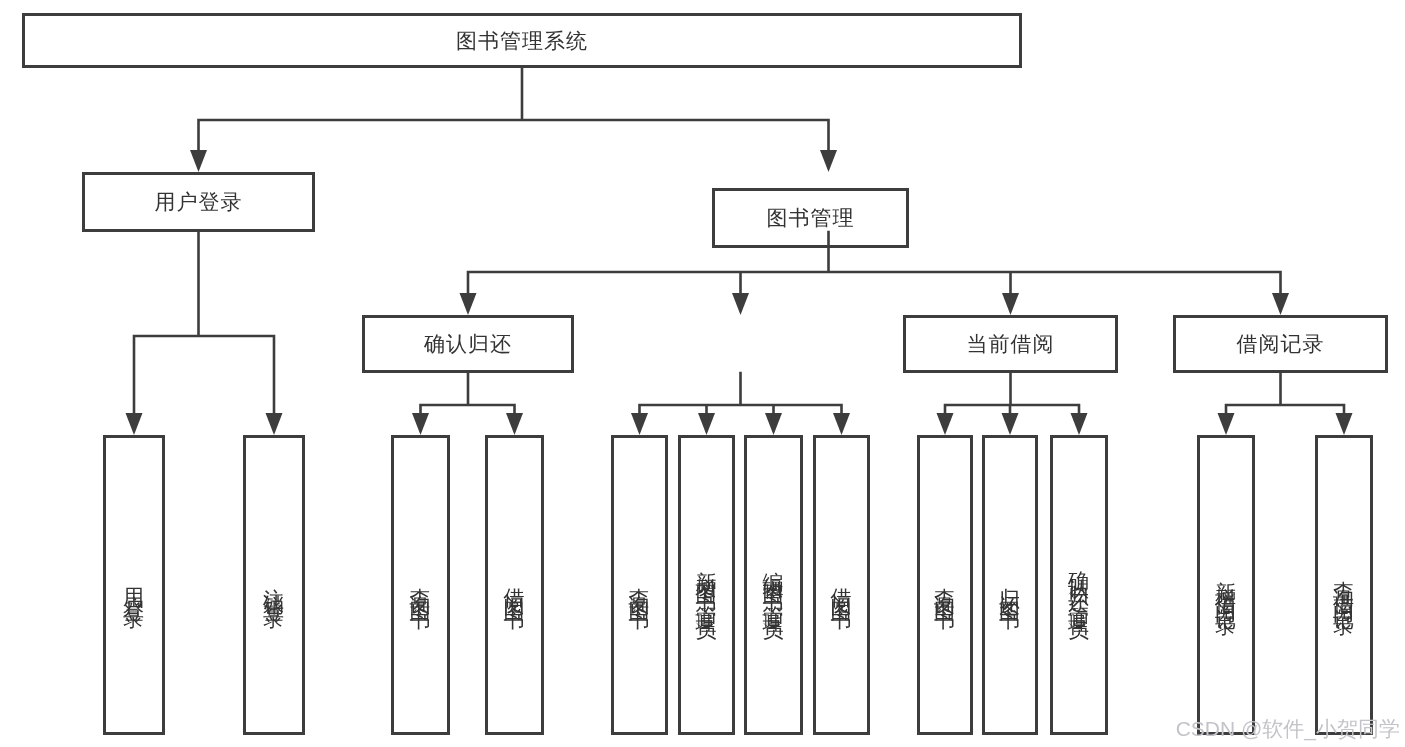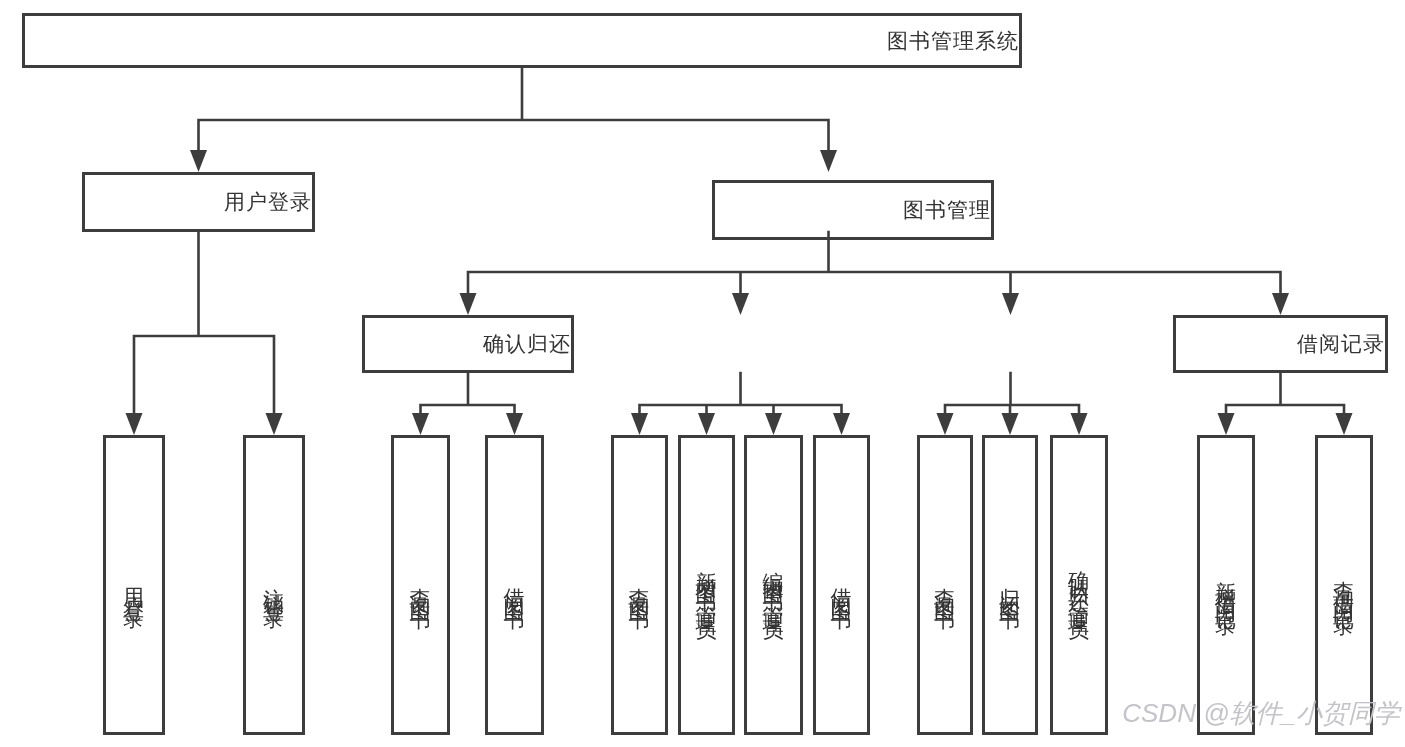--- a/index.html
+++ b/index.html
@@ -17,21 +17,21 @@
     font-family:"Liberation Sans","DejaVu Sans",sans-serif;
   }
   .connector-layer{
     position:absolute;left:0;top:0;z-index:2;pointer-events:none;
   }
   .hbox{
     position:absolute;z-index:1;
     box-sizing:border-box;
     border:3px solid var(--line);
     background:#fff;
-    display:flex;align-items:center;justify-content:flex-end;
+    display:flex;align-items:center;justify-content:center;
     font-size:21px;color:var(--text);
     letter-spacing:1px;
     white-space:nowrap;
   }
   .vbox{
     position:absolute;z-index:1;
     top:435px;height:300px;
     box-sizing:border-box;
     border:3px solid var(--line);
     background:#fff;
@@ -40,25 +40,24 @@
   .vbox span{
     writing-mode:vertical-rl;
     text-orientation:mixed;
     font-size:21px;
     letter-spacing:7px;
     color:var(--text);
     line-height:1;
   }
   .watermark{
     position:absolute;z-index:3;
-    right:5px;bottom:16px;
-    font-size:26px;
+    right:5px;bottom:4px;
+    font-size:21px;
     color:var(--watermark);
     white-space:nowrap;
-    font-style:italic;
   }
 </style>
 </head>
 <body>
 
 <div class="stage">
 
   <svg class="connector-layer" width="1405" height="747" viewBox="0 0 1405 747">
       <path d="M522,68 L522,120 M198.5,120 L828.5,120 M198.5,120 L198.5,154 M828.5,120 L828.5,154" fill="none" stroke="#3d3d3d" stroke-width="2.6" stroke-linecap="square"></path>
       <polygon points="190,150 207,150 198.5,172" fill="#3d3d3d"></polygon>
@@ -88,26 +87,29 @@
       <polygon points="1335.5,413 1352.5,413 1344,435" fill="#3d3d3d"></polygon>
     </svg>
 
   <div class="hbox" style="left:22px;top:13px;width:1000px;height:55px">
     <span>图书管理系统</span>
   </div>
 
   <div class="hbox" style="left:82px;top:172px;width:233px;height:60px">
     <span>用户登录</span>
   </div>
-  <div class="hbox" style="left:712px;top:180px;width:282px;height:60px">
+  <div class="hbox" style="left:712px;top:188px;width:197px;height:60px">
     <span>图书管理</span>
   </div>
 
   <div class="hbox" style="left:362px;top:315px;width:212px;height:58px">
     <span>确认归还</span>
+  </div>
+  <div class="hbox" style="left:903px;top:315px;width:215px;height:58px">
+    <span>当前借阅</span>
   </div>
   <div class="hbox" style="left:1173px;top:315px;width:215px;height:58px">
     <span>借阅记录</span>
   </div>
 
   <div class="vbox" style="left:103px;width:62px">
     <span>用户登录</span>
   </div>
   <div class="vbox" style="left:243px;width:62px">
     <span>注销登录</span>

